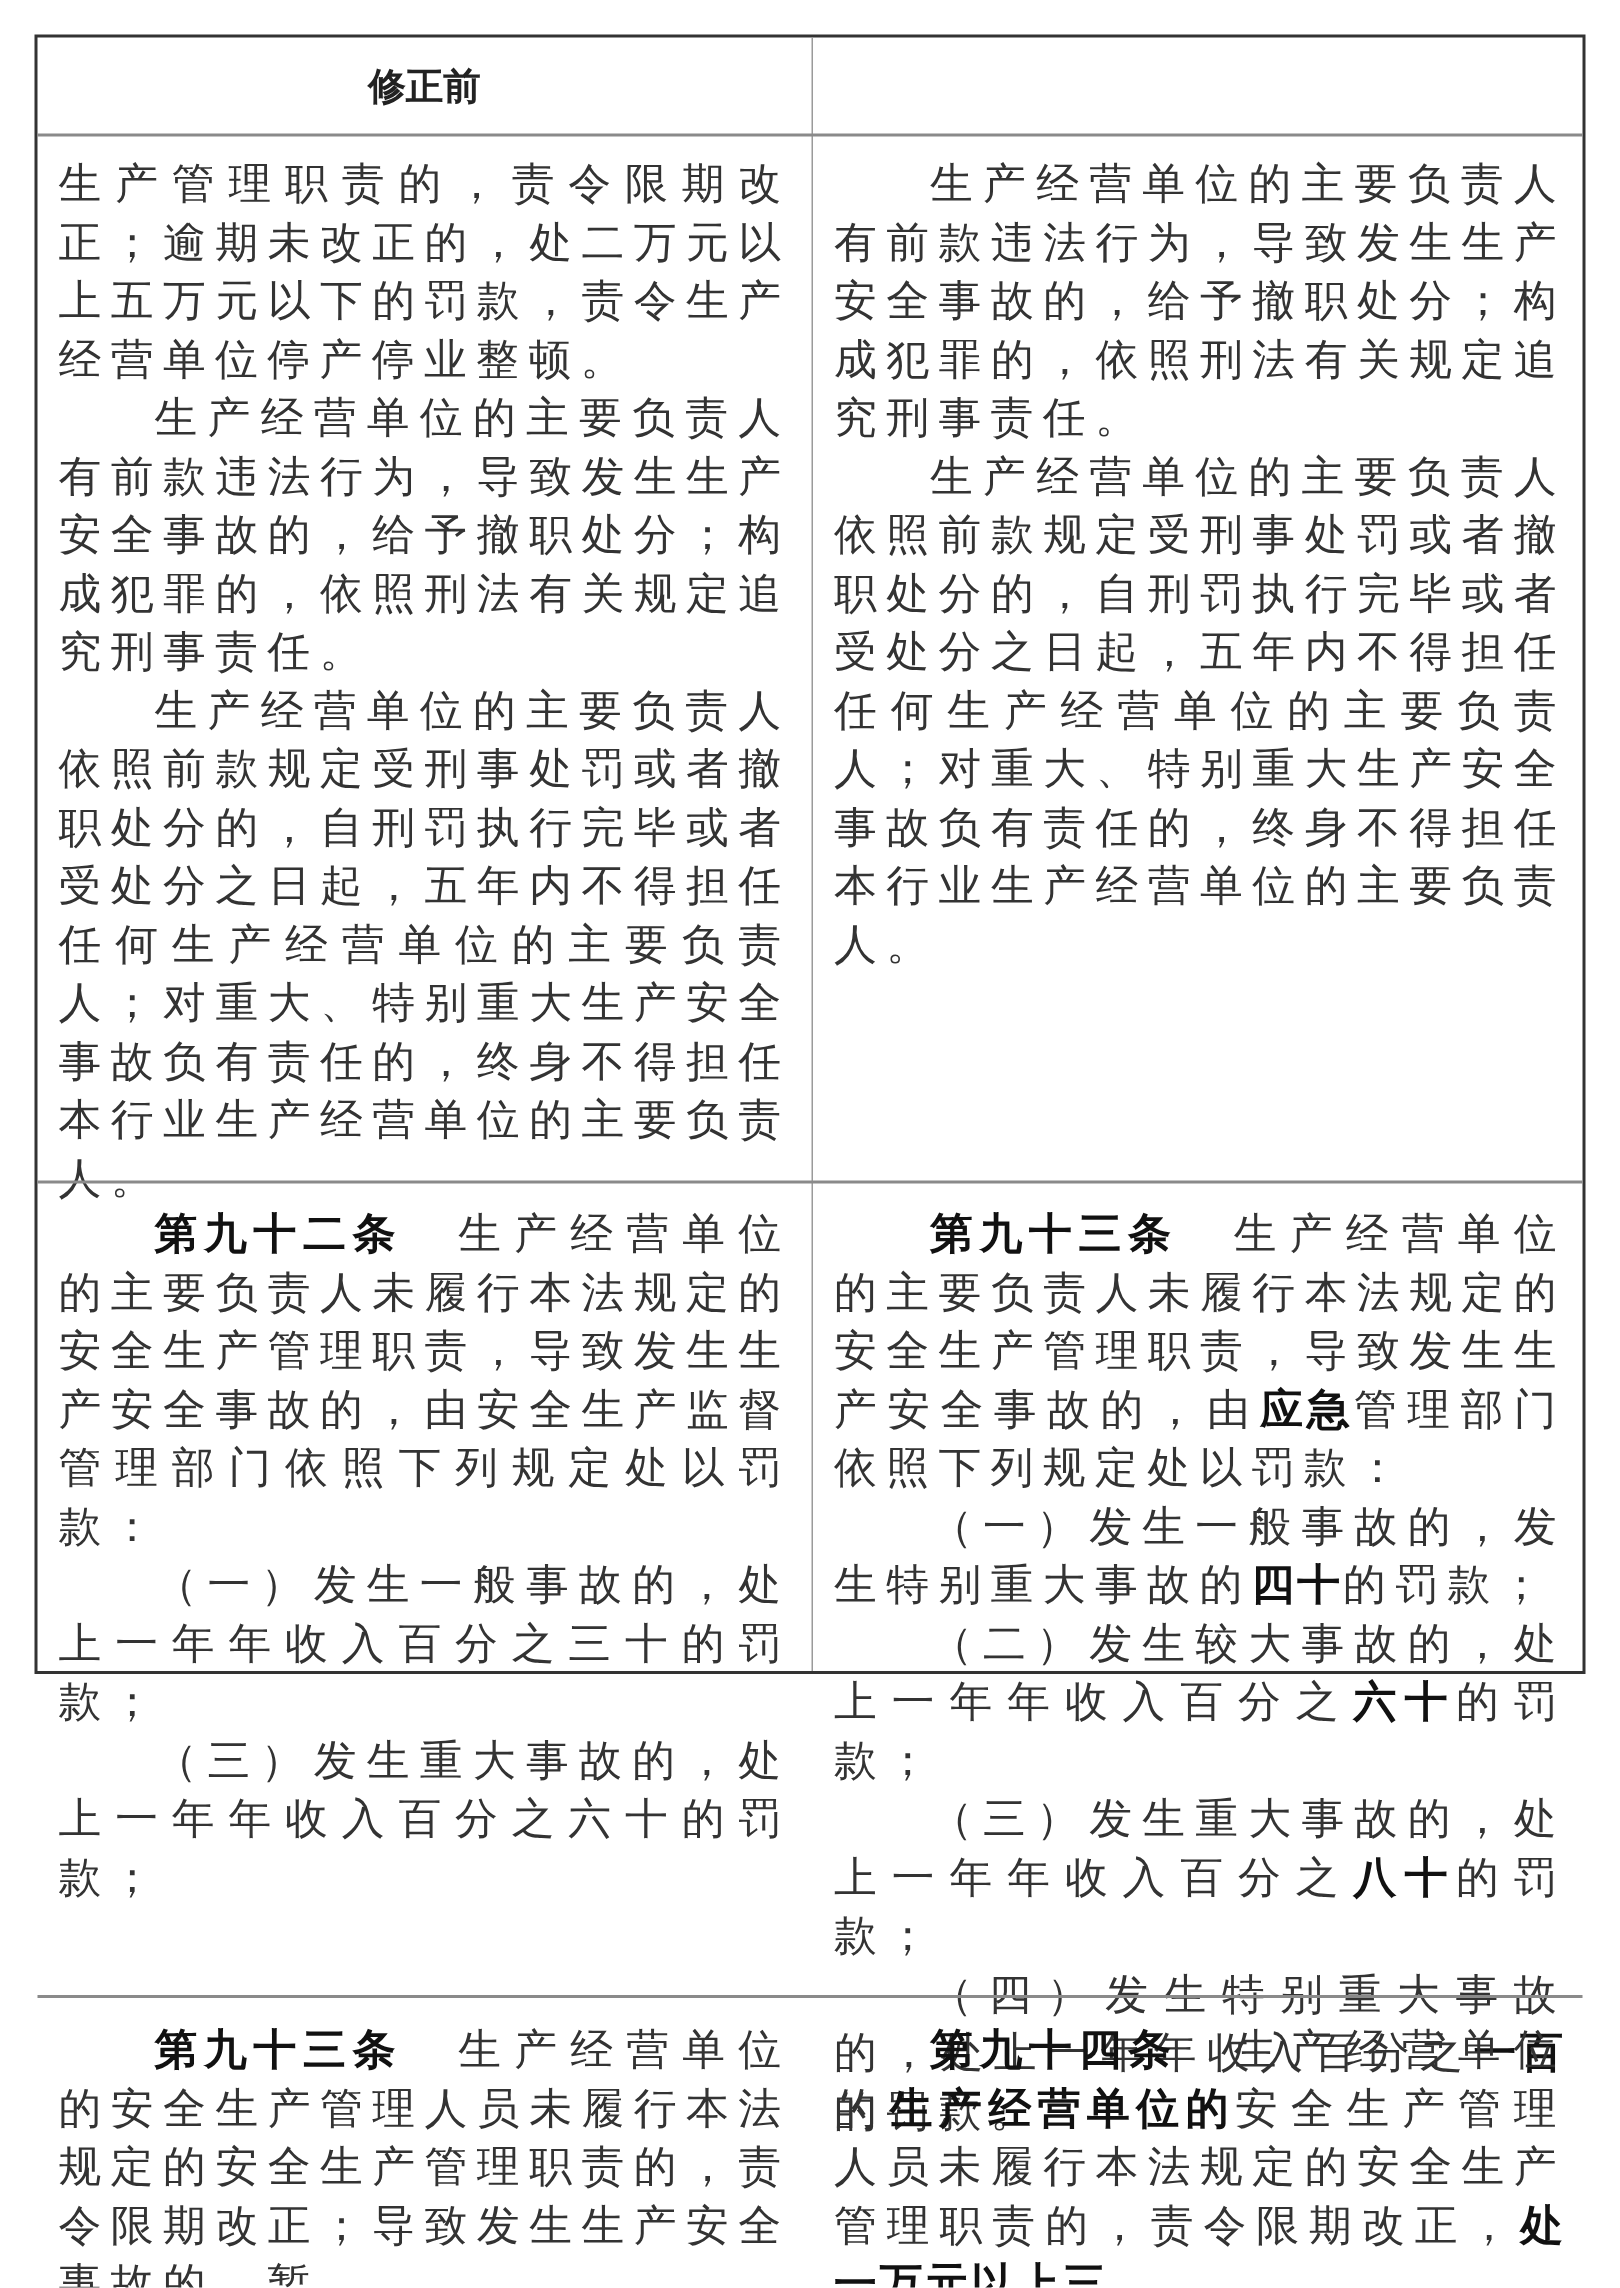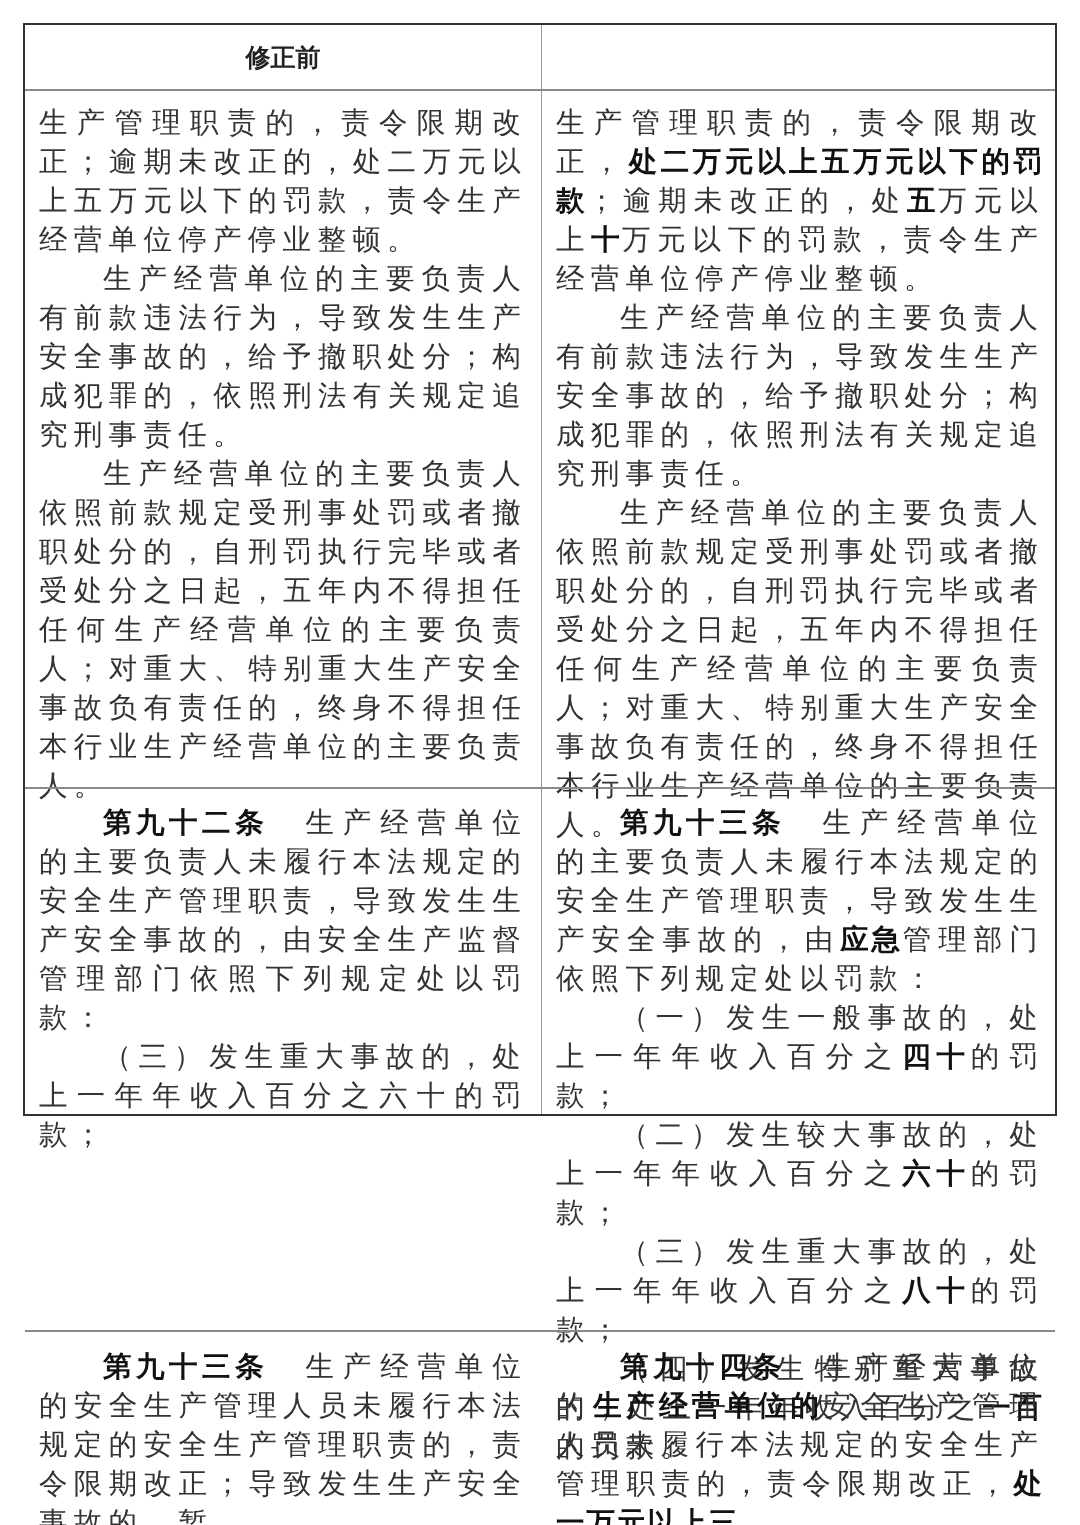--- a/index.html
+++ b/index.html
@@ -29,33 +29,33 @@
 
   <div class="header left">修正前</div>
   <div class="hline" style="top:64px;"></div>
 
   <div class="cell left" style="top:78px;">
       <p class="p"><span>生产管理职责的，责令限期改正；逾期未改正的，处二万元以上五万元以下的罚款，责令生产经营单位停产停业整顿。</span></p>
       <p class="p indent"><span>生产经营单位的主要负责人有前款违法行为，导致发生生产安全事故的，给予撤职处分；构成犯罪的，依照刑法有关规定追究刑事责任。</span></p>
       <p class="p indent"><span>生产经营单位的主要负责人依照前款规定受刑事处罚或者撤职处分的，自刑罚执行完毕或者受处分之日起，五年内不得担任任何生产经营单位的主要负责人；对重大、特别重大生产安全事故负有责任的，终身不得担任本行业生产经营单位的主要负责人。</span></p>
     </div>
   <div class="cell right" style="top:78px;">
-      <p class="p"><span>生产管理职责的，责令限期改正，</span><span class="b">处二万元以上五万元以下的罚款</span><span>；逾期未改正的，处</span><span class="b">五</span><span>万元以上</span><span class="b">十</span><span>万元以下的罚款，责令生产经营单位停产停业整顿。</span></p>
       <p class="p indent"><span>生产经营单位的主要负责人有前款违法行为，导致发生生产安全事故的，给予撤职处分；构成犯罪的，依照刑法有关规定追究刑事责任。</span></p>
       <p class="p indent"><span>生产经营单位的主要负责人依照前款规定受刑事处罚或者撤职处分的，自刑罚执行完毕或者受处分之日起，五年内不得担任任何生产经营单位的主要负责人；对重大、特别重大生产安全事故负有责任的，终身不得担任本行业生产经营单位的主要负责人。</span></p>
     </div>
   <div class="hline" style="top:762px;"></div>
 
   <div class="cell left" style="top:778px;">
       <p class="p indent"><span class="b">第九十二条</span><span>　生产经营单位的主要负责人未履行本法规定的安全生产管理职责，导致发生生产安全事故的，由安全生产监督管理部门依照下列规定处以罚款：</span></p>
+      <p class="p indent"><span>（一）发生一般事故的，处上一年年收入百分之三十的罚款；</span></p>
       <p class="p indent"><span>（三）发生重大事故的，处上一年年收入百分之六十的罚款；</span></p>
     </div>
   <div class="cell right" style="top:778px;">
       <p class="p indent"><span class="b">第九十三条</span><span>　生产经营单位的主要负责人未履行本法规定的安全生产管理职责，导致发生生产安全事故的，由</span><span class="b">应急</span><span>管理部门依照下列规定处以罚款：</span></p>
-      <p class="p indent"><span>（一）发生一般事故的，处上一年年收入百分之</span><span class="b">四十</span><span>的罚款；</span></p>
+      <p class="p indent"><span>（一）发生一般事故的，发生特别重大事故的</span><span class="b">四十</span><span>的罚款；</span></p>
       <p class="p indent"><span>（二）发生较大事故的，处上一年年收入百分之</span><span class="b">六十</span><span>的罚款；</span></p>
       <p class="p indent"><span>（三）发生重大事故的，处上一年年收入百分之</span><span class="b">八十</span><span>的罚款；</span></p>
       <p class="p indent"><span>（四）发生特别重大事故的，处上一年年收入百分之</span><span class="b">一百</span><span>的罚款。</span></p>
     </div>
   <div class="hline" style="top:1305px;"></div>
 
   <div class="cell left" style="top:1322px;">
       <p class="p indent"><span class="b">第九十三条</span><span>　生产经营单位的安全生产管理人员未履行本法规定的安全生产管理职责的，责令限期改正；导致发生生产安全事故的，暂</span></p>
     </div>
   <div class="cell right" style="top:1322px;">

